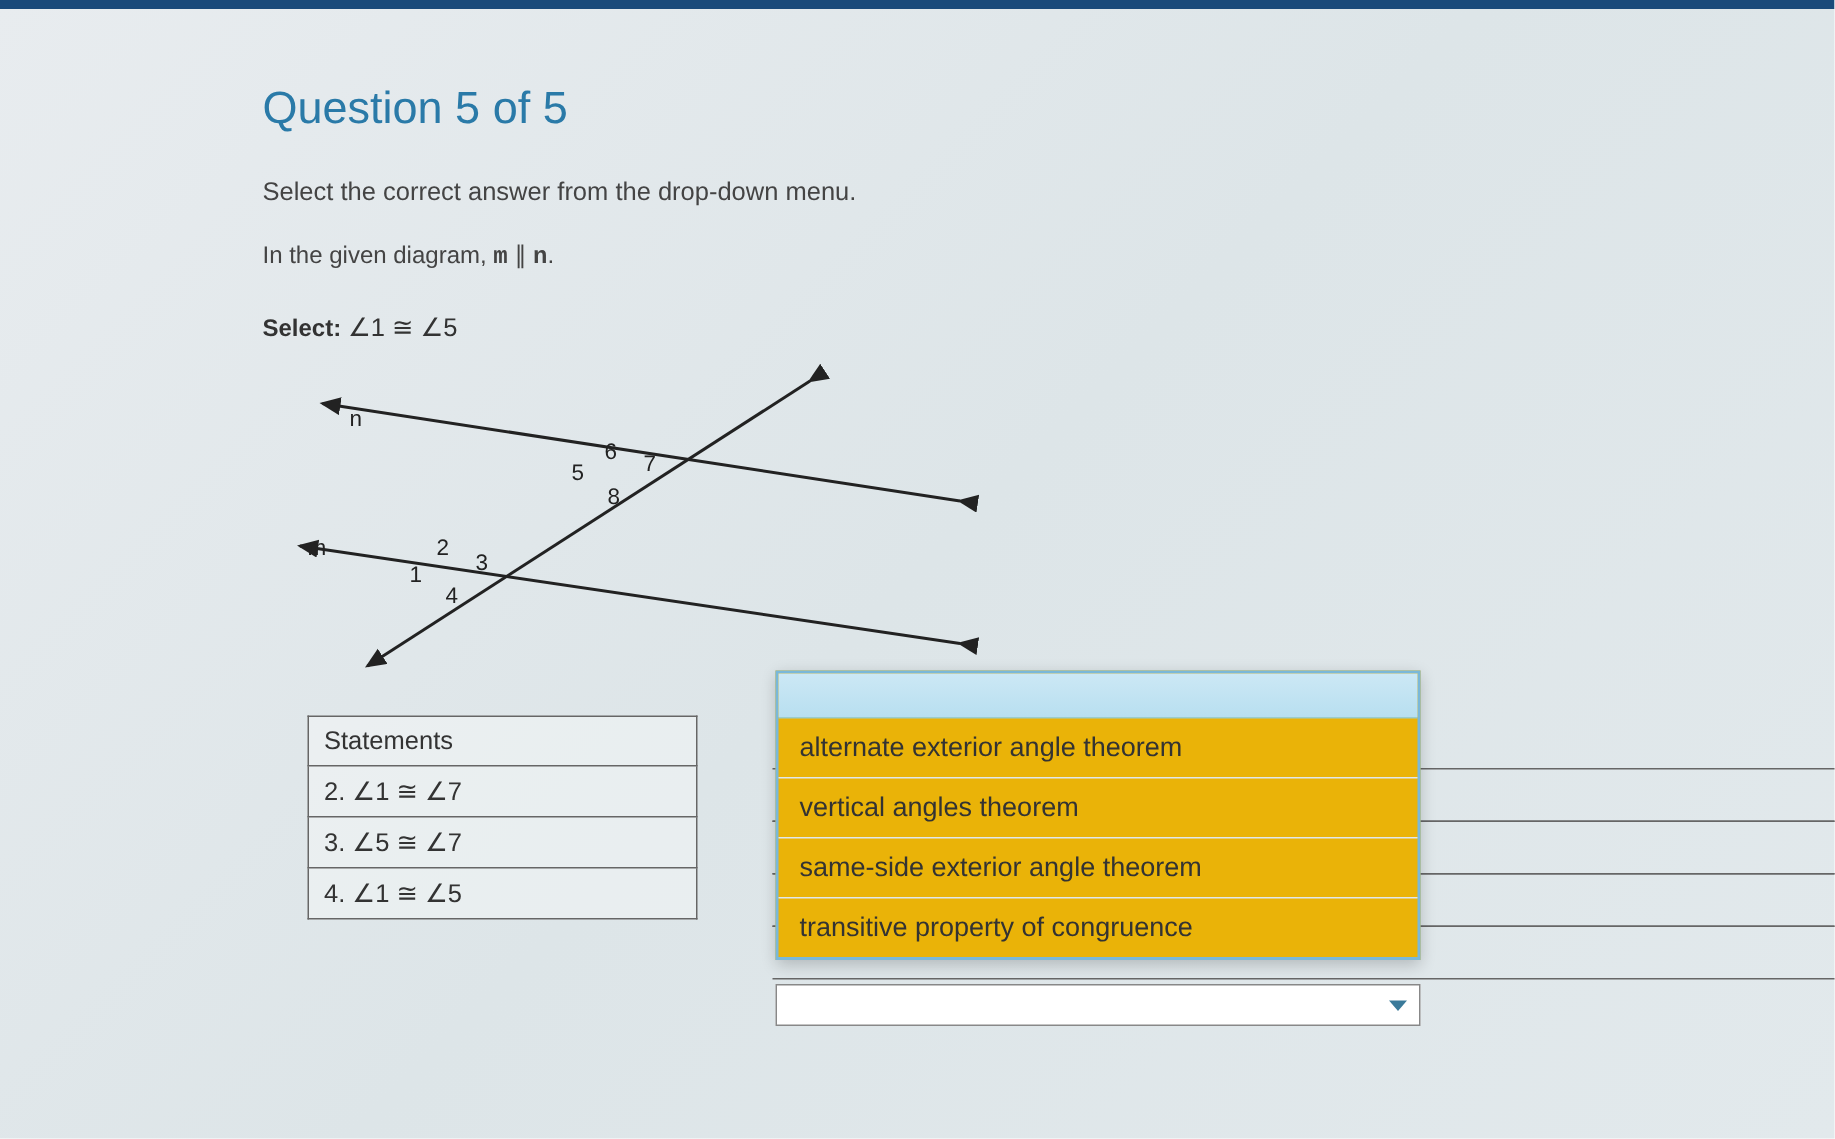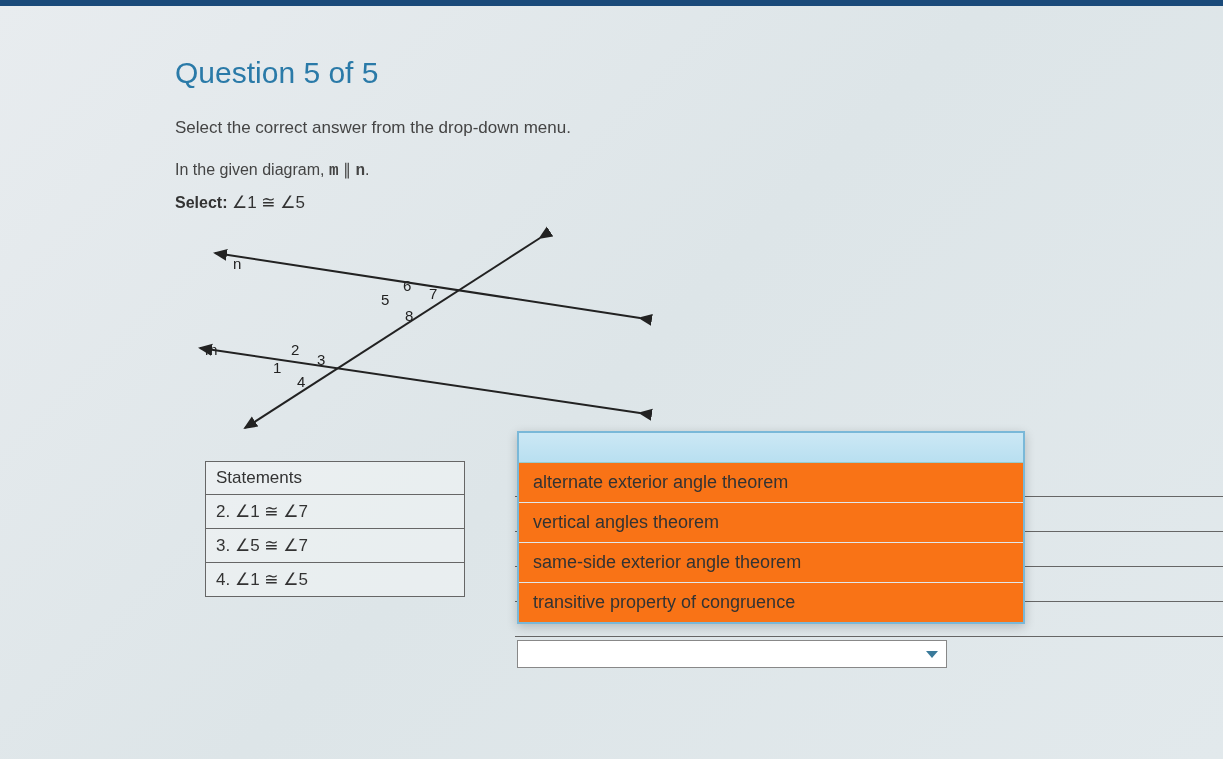--- a/index.html
+++ b/index.html
@@ -27,21 +27,21 @@
     margin: 0 0 28px 0;
   }
   .instr {
     font-size: 17px;
     color: #444;
     margin-bottom: 22px;
   }
   .given {
     font-size: 16px;
     color: #444;
-    margin-bottom: 12px;
+    margin-bottom: 28px;
   }
   .prove {
     font-size: 16px;
     color: #333;
     margin-bottom: 10px;
   }
   .prove b { font-weight: 700; }
   .mvar { font-family: "Courier New", monospace; font-weight: bold; }
   .angle { font-size: 17px; }
 
@@ -93,22 +93,22 @@
     border-bottom: 1px solid #666;
     height: 36px;
     margin-top: -1px;
   }
   .reason-spacer { height: 36px; }
 
   .dropdown-panel {
     position: absolute;
     left: 342px;
     top: -30px;
-    width: 508px;
-    background: #f97316;
+    width: 430px;
+    background: #eab308;
     border: 2px solid #7ab8d8;
     box-shadow: 0 3px 10px rgba(0,0,0,0.2);
     z-index: 10;
   }
   .dropdown-header {
     height: 30px;
     background: linear-gradient(#cce8f5, #b8dff0);
     border-bottom: 1px solid #9cc;
   }
   .dropdown-option {

